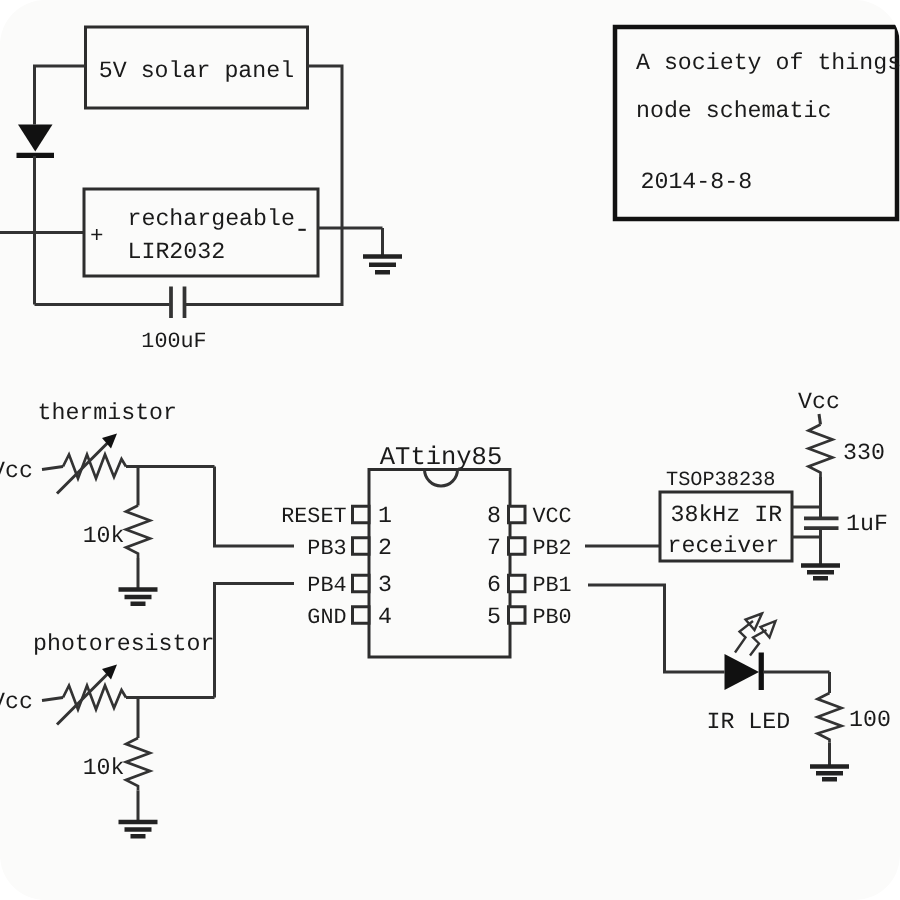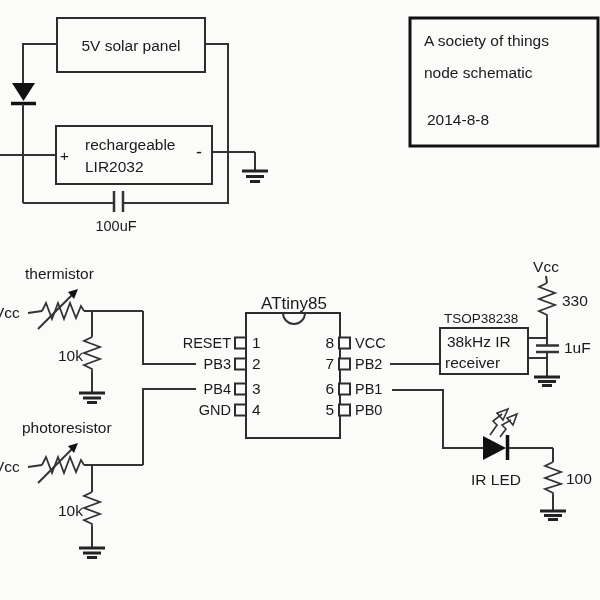--- a/index.html
+++ b/index.html
@@ -1,18 +1,18 @@
 <!DOCTYPE html>
 <html><head>
 <meta charset="utf-8">
 <style>
   html,body{margin:0;padding:0;background:#fff;}
   #stage{
     position:relative;width:600px;height:600px;background:#fbfbfa;
-    font-family:Liberation Sans, sans-serif;overflow:hidden;
+    font-family:Liberation Mono, monospace;overflow:hidden;border-radius:30px;
   }
   svg{display:block;}
   .wire{stroke:#333;stroke-width:2;fill:none;}
   .box{fill:#fbfbfa;stroke:#2d2d2d;stroke-width:2;}
   .titlebox{fill:#fbfbfa;stroke:#111;stroke-width:3;}
   .zig{stroke:#333;stroke-width:1.8;fill:none;stroke-linejoin:miter;}
   .solid{fill:#111;stroke:none;}
   .openhead{fill:none;stroke:#333;stroke-width:1.6;}
   text{fill:#1a1a1a;}
   .t15{font-size:15.5px;}

